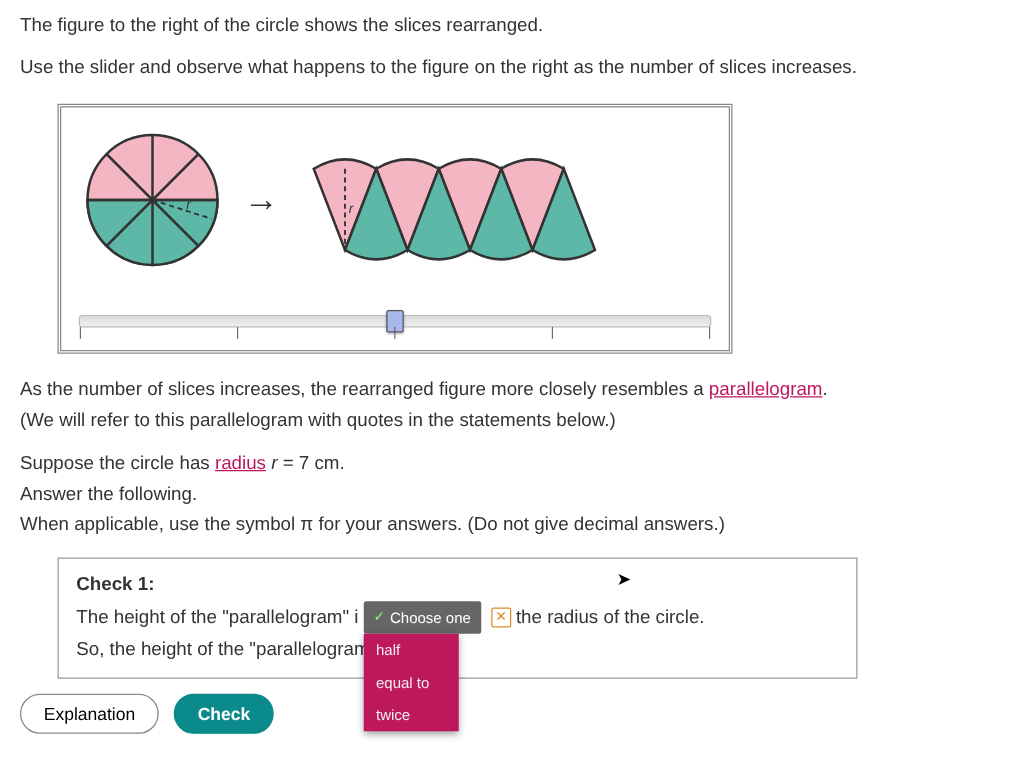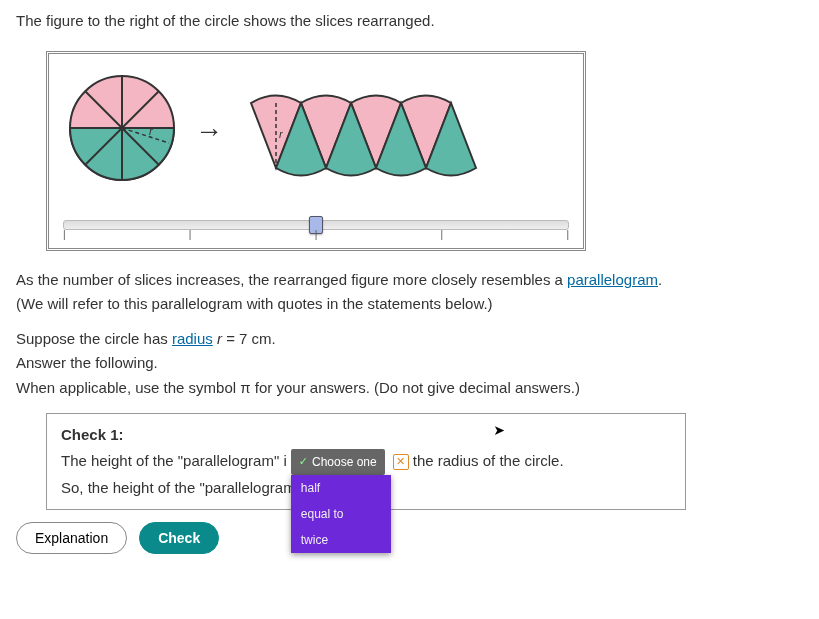--- a/index.html
+++ b/index.html
@@ -53,21 +53,21 @@
   .slider-ticks {
     position: absolute;
     left: 14px; right: 14px; bottom: 6px;
     display: flex;
     justify-content: space-between;
     font-size: 10px;
     color: #555;
   }
   .desc p { margin-bottom: 2px; }
   .desc .block { margin-bottom: 12px; }
-  .link-term { color: #0369a1; text-decoration: underline; }
+  .link-term { color: #be185d; text-decoration: underline; }
   .ital { font-style: italic; }
   .part-box {
     border: 1px solid #999;
     margin: 14px 0 0 30px;
     padding: 10px 14px;
     width: 640px;
     position: relative;
   }
   .part-title { font-weight: bold; }
   .line { display: flex; align-items: center; flex-wrap: wrap; gap: 4px; margin-top: 2px; }
@@ -84,23 +84,23 @@
     display: inline-flex;
     align-items: center;
     gap: 4px;
     cursor: pointer;
   }
   .dd-check { color: #8f8; font-size: 11px; }
   .dd-menu {
     position: absolute;
     top: 100%;
     left: 0;
-    background: #6d28d9;
+    background: #be185d;
     color: #eee;
-    width: 100px;
+    width: 76px;
     box-shadow: 0 2px 6px rgba(0,0,0,0.4);
     z-index: 10;
   }
   .dd-item {
     padding: 4px 10px;
     font-size: 12px;
     cursor: pointer;
   }
   .tag-close {
     display: inline-flex;
@@ -142,20 +142,21 @@
     font-weight: bold;
   }
   svg { overflow: visible; }
   .r-dash { stroke-dasharray: 4 3; }
 </style>
 </head>
 <body>
 
 <div class="intro">
   <p>The figure to the right of the circle shows the slices rearranged.</p>
+  <p>Use the slider and observe what happens to the figure on the right as the number of slices increases.</p>
 </div>
 
 <div class="figure-box">
   <div class="fig-top">
     <div class="pie">
       <svg width="110" height="110" viewBox="0 0 110 110">
         <circle cx="55" cy="55" r="52" fill="#f4b6c2" stroke="#333" stroke-width="2"></circle>
         <path d="M55 55 L107 55 A52 52 0 0 1 3 55 Z" fill="#5db8a8" stroke="#333" stroke-width="2"></path>
         <line x1="55" y1="3" x2="55" y2="107" stroke="#333" stroke-width="2"></line>
         <line x1="18" y1="18" x2="92" y2="92" stroke="#333" stroke-width="2"></line>

